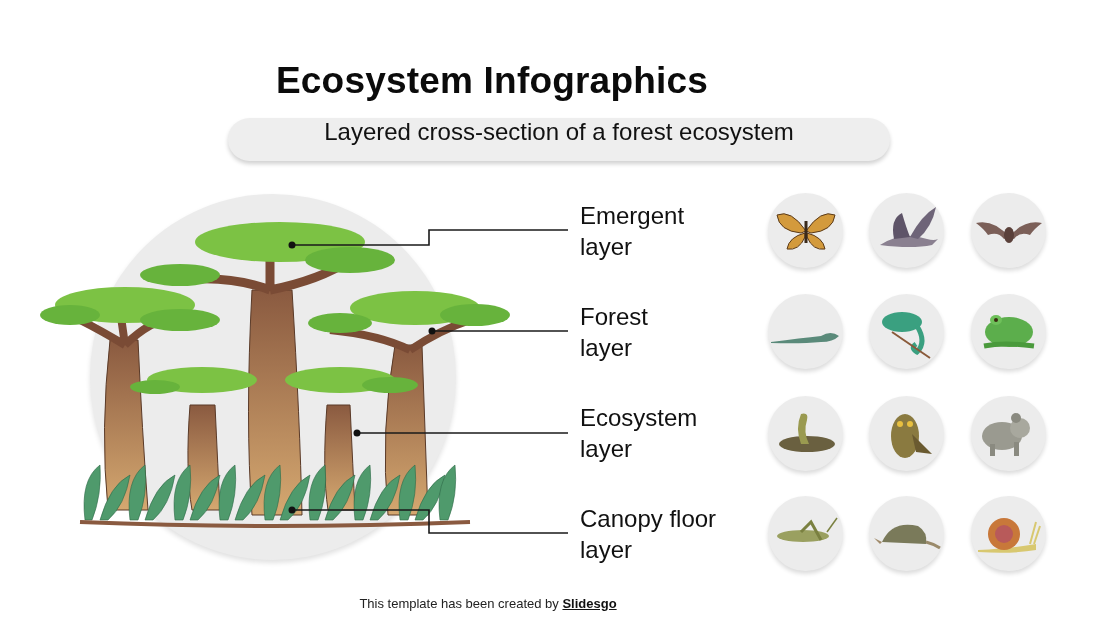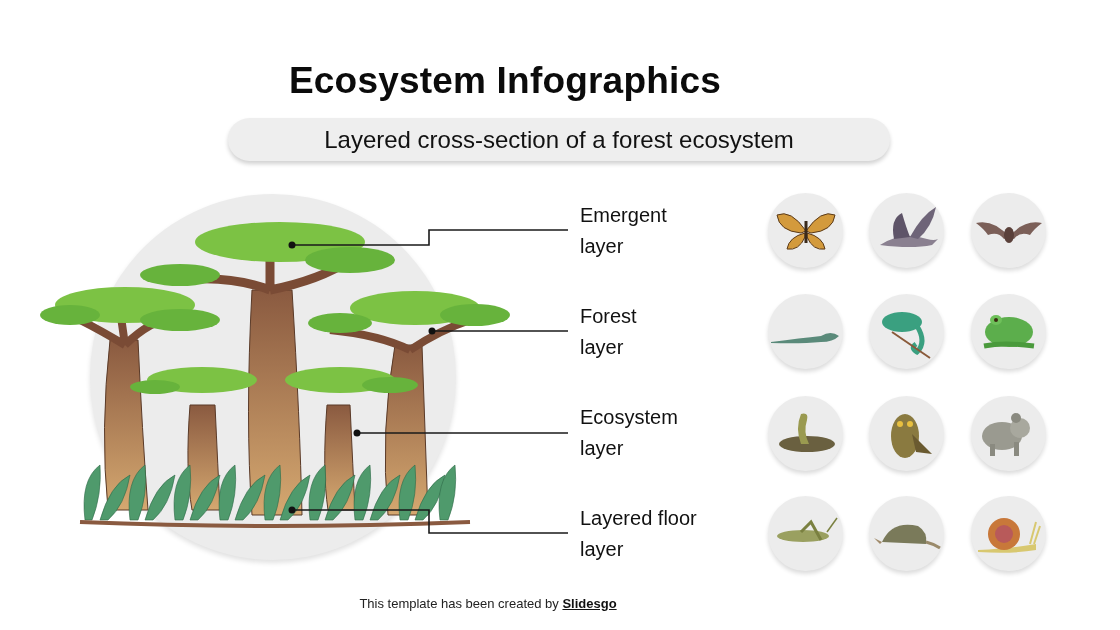--- a/index.html
+++ b/index.html
@@ -1,28 +1,28 @@
 <!DOCTYPE html>
 <html><head>
 <meta charset="utf-8">
 <style>
   html, body { margin:0; padding:0; }
   body { width:1120px; height:630px; background:#ffffff; position:relative; overflow:hidden;
          font-family:"Liberation Sans", "DejaVu Sans", sans-serif; color:#111; }
   .title { position:absolute; left:0; width:984px; top:60px; text-align:center;
-           font-size:37px; font-weight:bold; letter-spacing:0.2px; color:#0b0b0b;margin-left:13px; }
+           font-size:37px; font-weight:bold; letter-spacing:0.2px; color:#0b0b0b; }
   .subtitle-pill { position:absolute; left:228px; top:118px; width:662px; height:43px;
            background:#eeeeee; border-radius:22px; box-shadow:0 3px 4px rgba(0,0,0,0.18);
-           display:flex; align-items:center; justify-content:center; }
+           display:flex; justify-content:center; }
   .subtitle-pill span { font-size:24px; color:#111; }
   .big-circle { position:absolute; left:90px; top:194px; width:366px; height:366px; border-radius:50%;
            background:#ececec; box-shadow:0 3px 5px rgba(0,0,0,0.12); }
   .forest { position:absolute; left:30px; top:180px; width:540px; height:390px; }
   .connectors { position:absolute; left:0; top:0; width:1120px; height:630px; pointer-events:none; }
-  .layer-label { position:absolute; left:580px; font-size:20px; line-height:31px; color:#111; font-weight:500; }
+  .layer-label { position:absolute; left:580px; font-size:24px; line-height:31px; color:#111; font-weight:500; }
   .animal { position:absolute; width:75px; height:75px; border-radius:50%; background:#ececec;
            box-shadow:0 3px 4px rgba(0,0,0,0.14); display:flex; align-items:center; justify-content:center; }
   .animal svg { width:70px; height:60px; }
   .footer { position:absolute; left:0; width:976px; top:596px; text-align:center; font-size:13px; color:#222; }
   .footer a { font-weight:bold; color:#111; text-decoration:underline; }
 </style>
 </head>
 <body>
 
 <div class="title">Ecosystem Infographics</div>
@@ -124,21 +124,21 @@
 </div>
 <div class="layer-label" style="top:301px">
   <div>Forest</div>
   <div>layer</div>
 </div>
 <div class="layer-label" style="top:402px">
   <div>Ecosystem</div>
   <div>layer</div>
 </div>
 <div class="layer-label" style="top:503px">
-  <div>Layered floor</div>
+  <div>Canopy floor</div>
   <div>layer</div>
 </div>
 
 <div class="animal" style="left:768px;top:193px">
   <svg viewBox="0 0 70 60">
       <g fill="#d39a3c" stroke="#5a3a1a" stroke-width="1">
     <path d="M35 30 Q20 8 6 14 Q8 30 30 32 Z"></path>
         <path d="M35 30 Q50 8 64 14 Q62 30 40 32 Z"></path>
     <path d="M34 32 Q18 36 16 48 Q28 50 34 36 Z"></path>
         <path d="M36 32 Q52 36 54 48 Q42 50 36 36 Z"></path>

